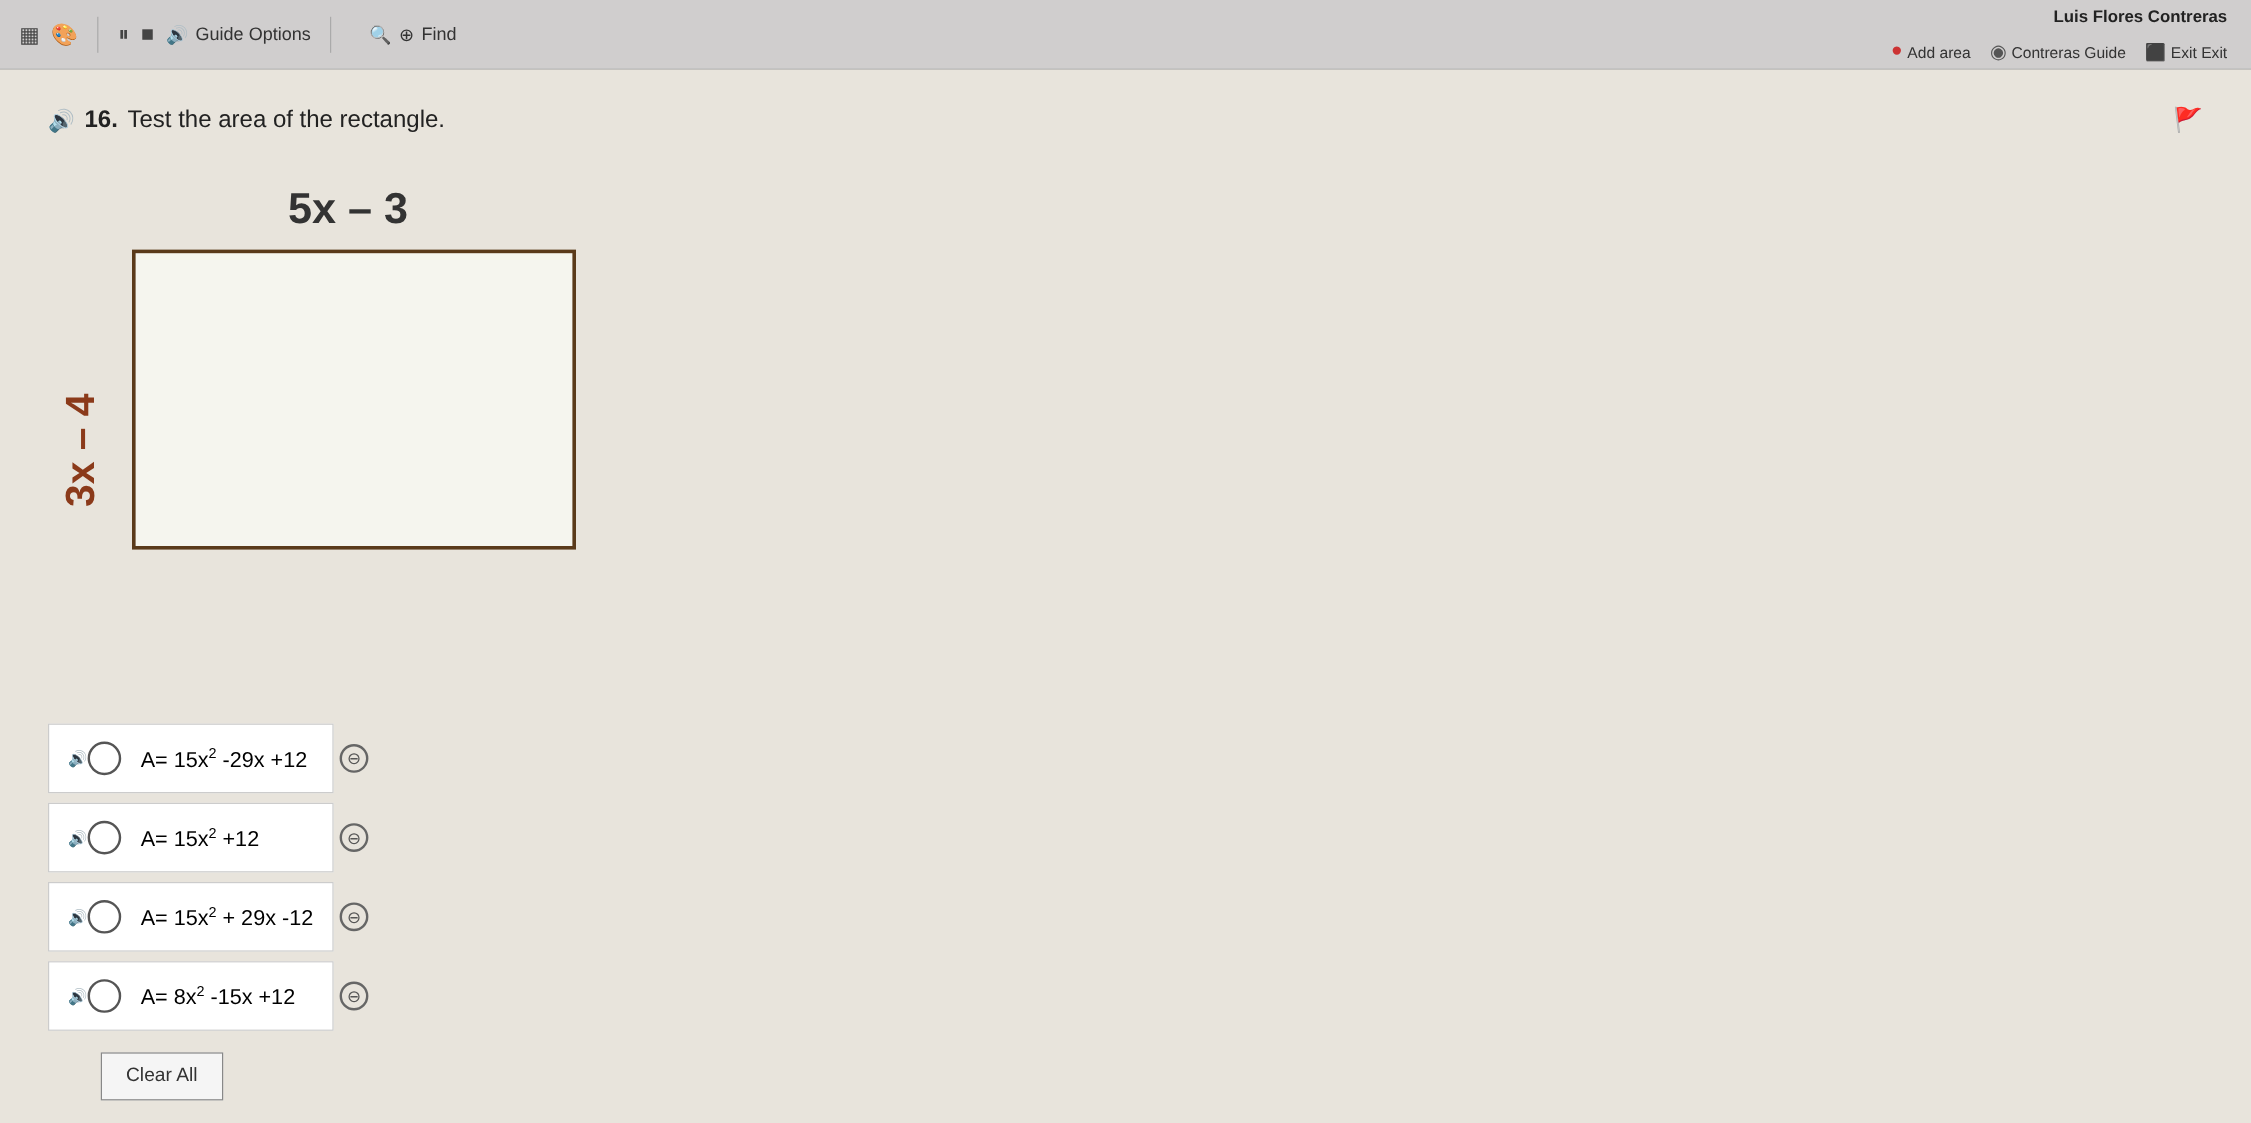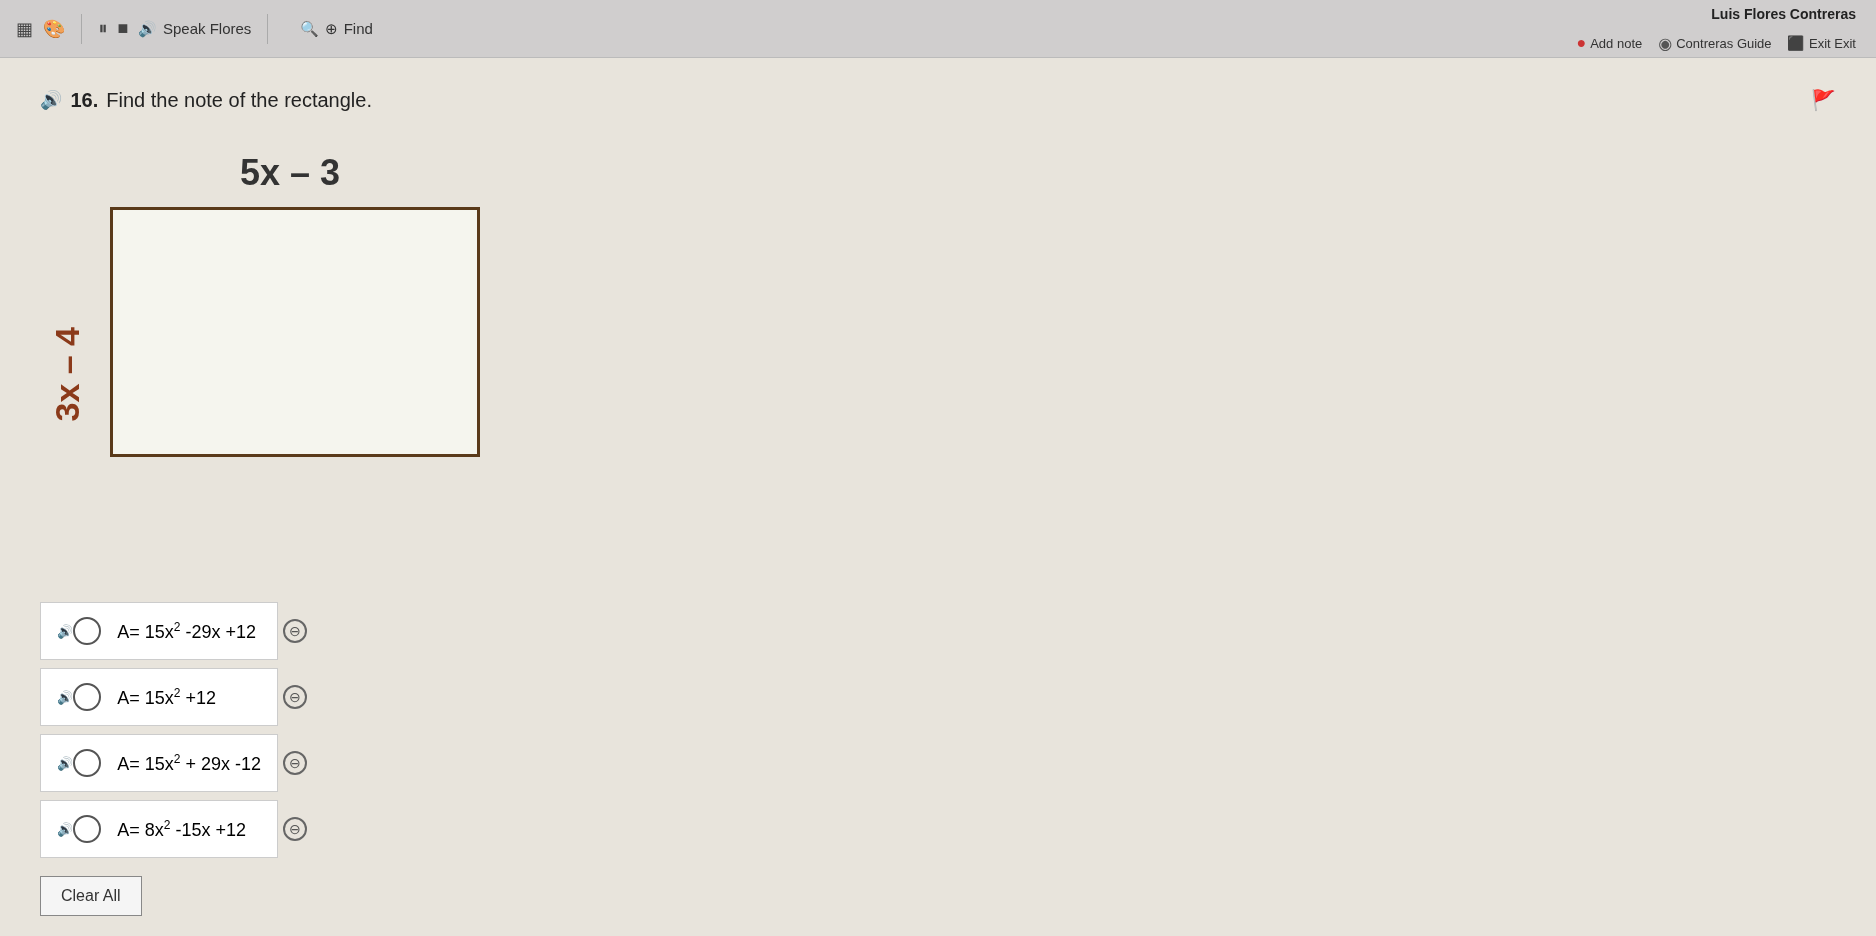--- a/index.html
+++ b/index.html
@@ -201,20 +201,21 @@
     .clear-all-btn {
       display: inline-block;
       border: 1px solid #888;
       background: #f5f5f5;
       padding: 10px 20px;
       font-size: 16px;
       cursor: pointer;
       margin-top: 10px;
       color: #333;
       align-self: flex-start;
+      margin-left: 44px;
     }
 
     
     .speak-icon-small {
       display: inline-flex;
       align-items: center;
       gap: 2px;
       font-size: 13px;
       color: #555;
     }
@@ -229,56 +230,56 @@
 
     <span class="toolbar-icon">🎨</span>
     <div class="toolbar-divider"></div>
 
     <span class="toolbar-icon">⏸</span>
 
     <span class="toolbar-icon">■</span>
 
     <div class="speak-options">
       <span>🔊</span>
-      <span>Speak Flores</span>
+      <span>Guide Options</span>
     </div>
     <div class="toolbar-divider"></div>
 
     <div class="zoom-section">
       <span style="cursor:pointer;">🔍</span>
       <span style="cursor:pointer;">⊕</span>
       <span>Find</span>
     </div>
   </div>
 
   <div style="position:absolute; right:20px; top:0; display:flex; flex-direction:column; align-items:flex-end; justify-content:center; height:58px; gap:12px;">
     <span style="font-size:14px; font-weight:bold; color:#222;">Luis Flores Contreras</span>
     <div style="display:flex; align-items:center; gap:16px;">
       <div class="toolbar-action-btn">
         <span style="color:#cc3333; font-size:16px;">●</span>
-        <span>Add note</span>
+        <span>Add area</span>
       </div>
       <div class="toolbar-action-btn">
         <span style="color:#555; font-size:16px;">◉</span>
         <span>Contreras Guide</span>
       </div>
       <div class="toolbar-action-btn">
         <span style="color:#555; font-size:14px;">⬛</span>
         <span>Exit Exit</span>
       </div>
     </div>
   </div>
 </div>
 
 <div class="main-content">
 
   <div class="question-header">
     <span style="font-size:18px; color:#555;">🔊</span>
     <span class="question-number">16.</span>
-    <span class="question-text">Find the note of the rectangle.</span>
+    <span class="question-text">Test the area of the rectangle.</span>
     <span class="flag-icon">🚩</span>
   </div>
 
   <div class="problem-area">
 
     <div class="diagram-container">
 
       <div class="top-label">5x – 3</div>
 
       <div style="

